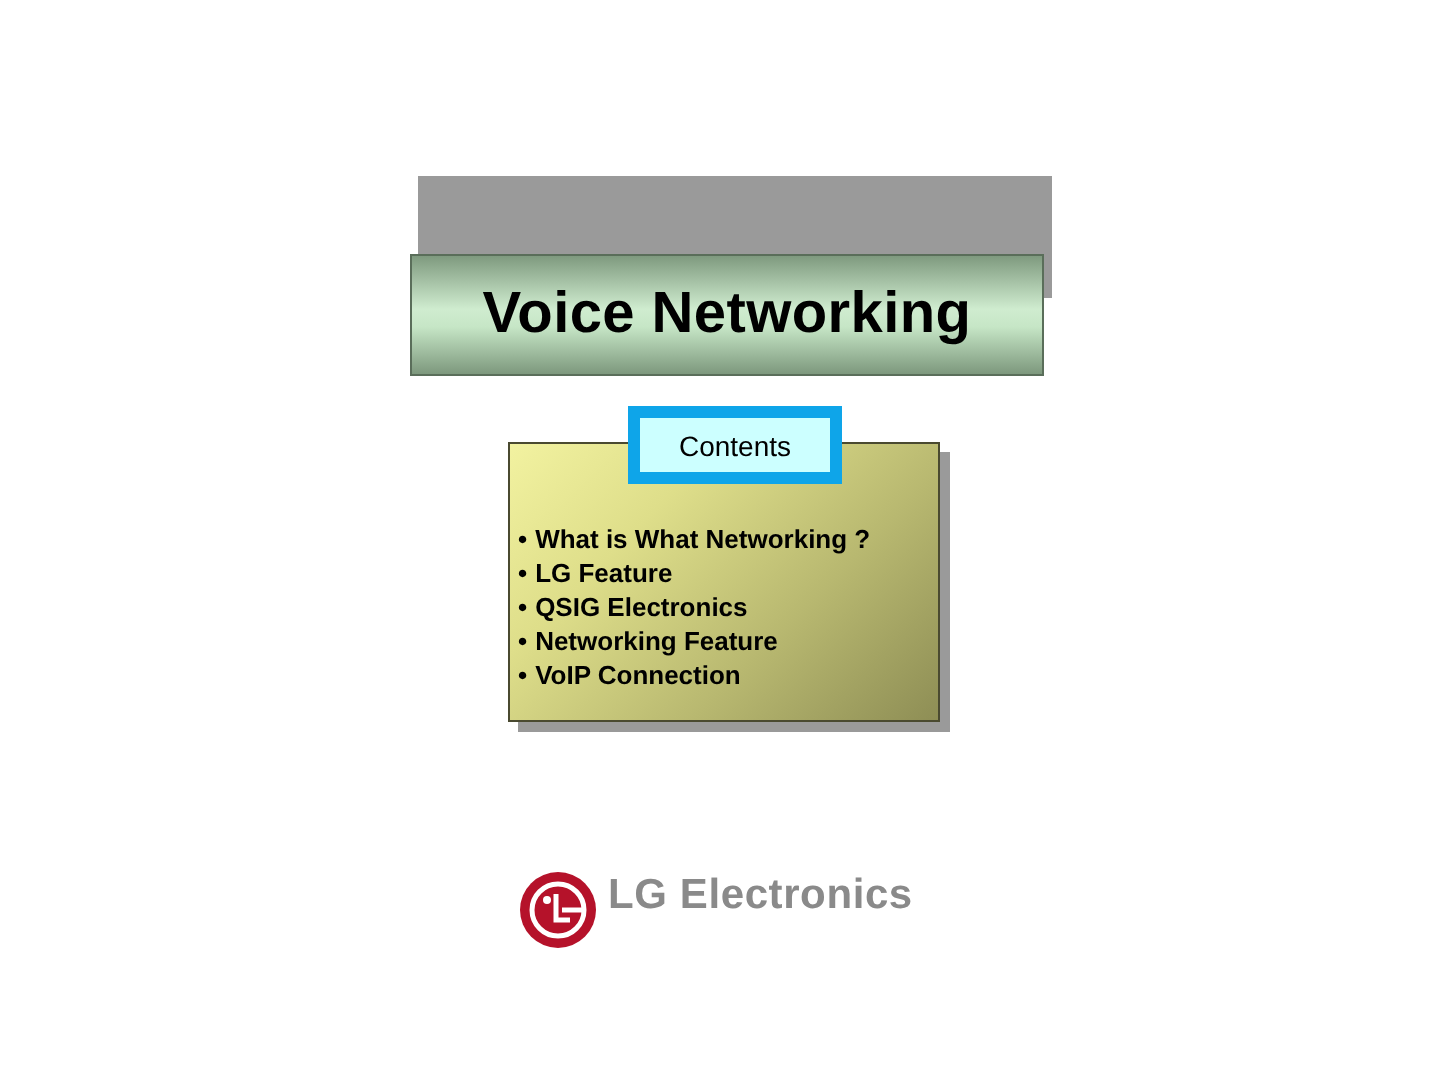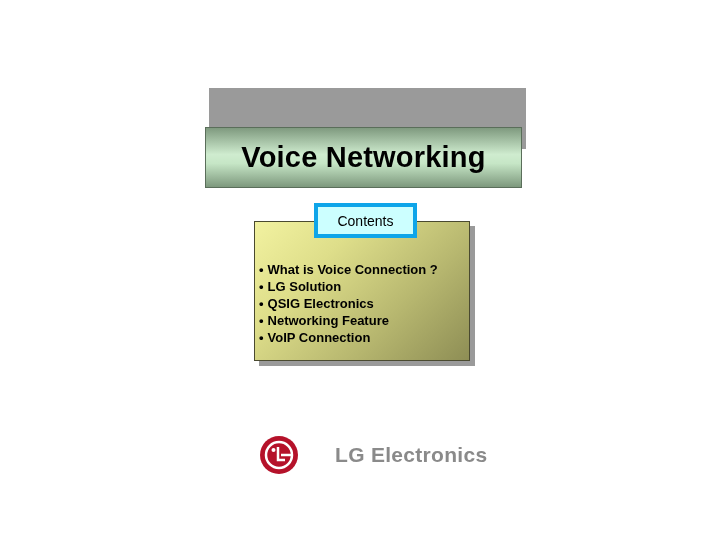--- a/index.html
+++ b/index.html
@@ -10,46 +10,46 @@
     border:1px solid #5a6e5a;
     background:linear-gradient(to bottom, #7f9a7f 0%, #cfeccf 45%, #c6e6c6 60%, #7d987d 100%);
     display:flex; align-items:center; justify-content:center;margin-top:43px; }
   .title-text { font-weight:bold; font-size:29px; color:#000; letter-spacing:0.2px; }
 
   .contents-shadow { position:absolute; left:259px; top:226px; width:216px; height:140px; background:#9a9a9a; }
   .contents-box { position:absolute; left:254px; top:221px; width:214px; height:138px;
     border:1px solid #4a4a30;
     background:linear-gradient(135deg, #f2f2a0 0%, #dede8a 30%, #b8b870 65%, #8e8e55 100%); }
   .contents-label { position:absolute; left:314px; top:203px; width:95px; height:27px;
-    background:#ccffff; border:4px solid #0ea5e9; display:flex; align-items:center; justify-content:center;
+    background:#ccffff; border:6px solid #0ea5e9; display:flex; align-items:center; justify-content:center;
     font-size:14px; color:#000; z-index:2; }
   .items { position:absolute; left:259px; top:261px; margin:0; padding:0; list-style:none; z-index:1; }
   .items li { font-weight:bold; font-size:13px; line-height:17px; color:#000; white-space:nowrap; }
   .items li .bullet { margin-right:4px; }
 
-  .logo { position:absolute; left:260px; top:436px; display:flex; align-items:center;gap:31px; }
+  .logo { position:absolute; left:260px; top:436px; display:flex; align-items:flex-start; }
   .logo-mark { width:38px; height:38px; border-radius:50%; background:#b5122a; position:relative; }
   .logo-mark svg { position:absolute; left:0; top:0; }
   .logo-text { margin-left:6px; font-weight:bold; font-size:21px; color:#8a8a8a; letter-spacing:0.3px; }
 </style>
 </head>
 <body>
 
 <div>
   <div class="title-shadow"></div>
   <div class="title-box">
     <span class="title-text">Voice Networking</span>
   </div>
 
   <div class="contents-shadow"></div>
   <div class="contents-box"></div>
   <div class="contents-label">Contents</div>
   <ul class="items">
-    <li><span class="bullet">•</span><span>What is Voice Connection ?</span></li>
-    <li><span class="bullet">•</span><span>LG Solution</span></li>
+    <li><span class="bullet">•</span><span>What is What Networking ?</span></li>
+    <li><span class="bullet">•</span><span>LG Feature</span></li>
     <li><span class="bullet">•</span><span>QSIG Electronics</span></li>
     <li><span class="bullet">•</span><span>Networking Feature</span></li>
     <li><span class="bullet">•</span><span>VoIP Connection</span></li>
   </ul>
 
   <div class="logo">
     <div class="logo-mark">
       <svg width="38" height="38" viewBox="0 0 38 38">
         <circle cx="19" cy="19" r="13" fill="none" stroke="#ffffff" stroke-width="2.5"></circle>
         <circle cx="13.5" cy="14" r="2" fill="#ffffff"></circle>

